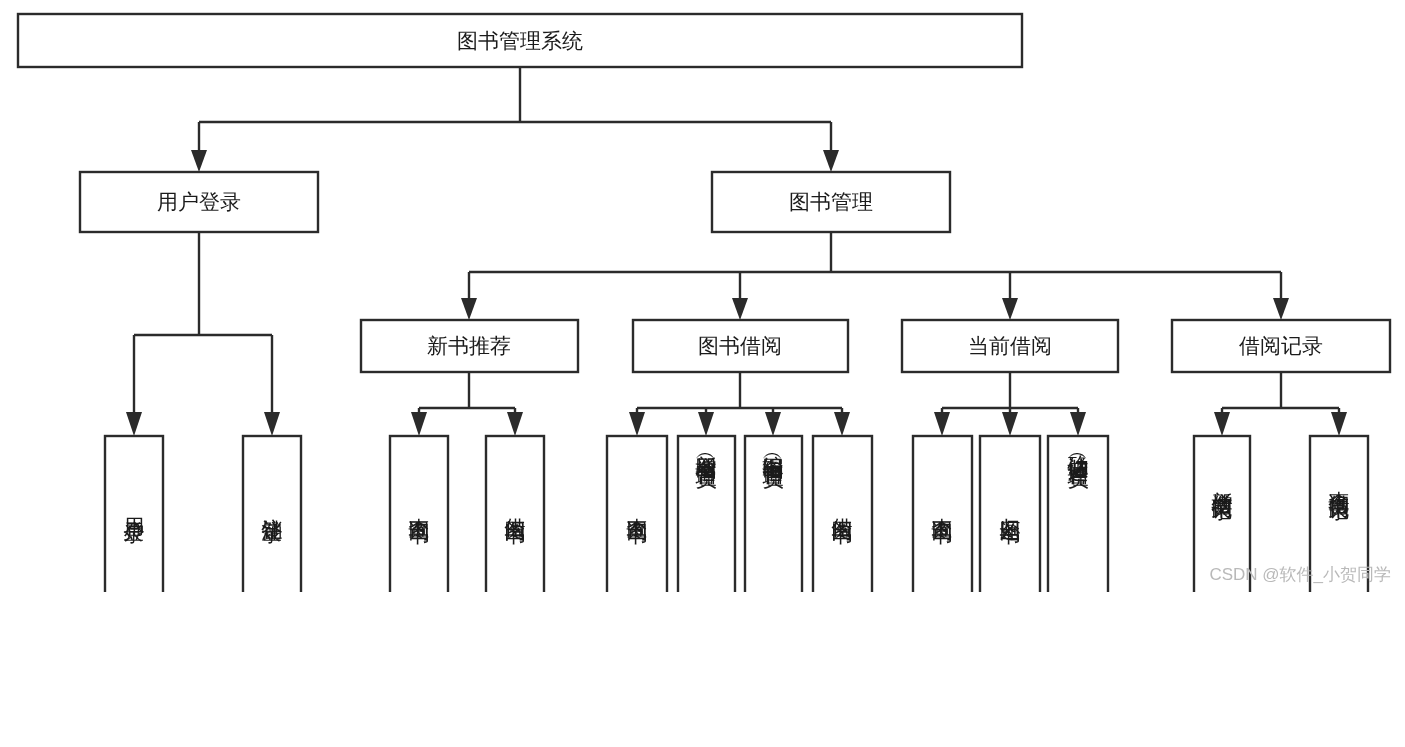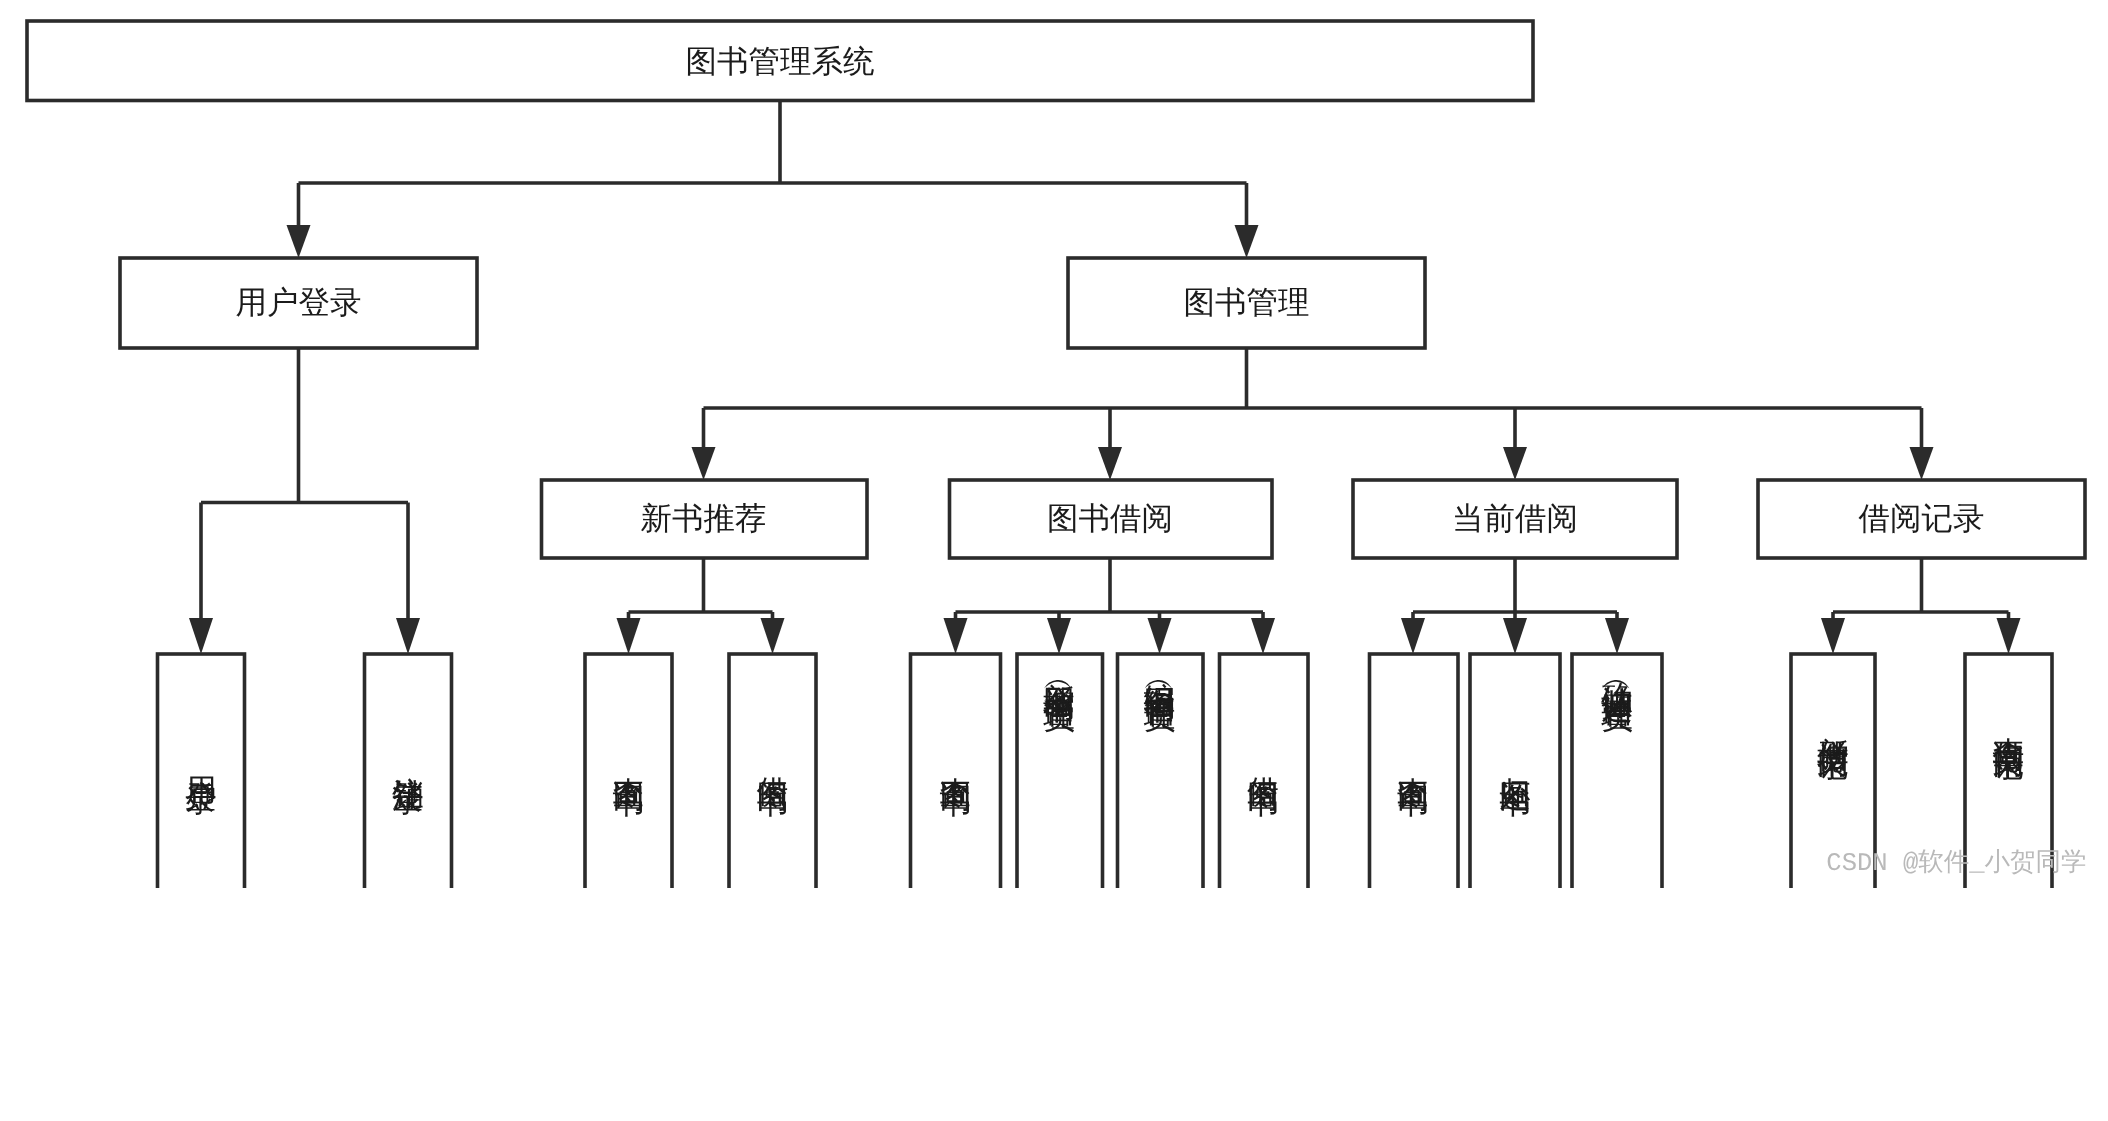--- a/index.html
+++ b/index.html
@@ -54,21 +54,21 @@
     fill: #1b1b1b;
     writing-mode: vertical-rl;
     text-orientation: upright;
     text-anchor: middle;
     letter-spacing: 2px;
   }
   .watermark-text {
     position: absolute;
     right: 14px;
     bottom: 6px;
-    font-family: Liberation Mono, monospace;
+    font-family: Liberation Sans, sans-serif;
     font-size: 17px;
     color: #b9b9b9;
     white-space: nowrap;
     user-select: none;
     pointer-events: none;
     margin-left: 16px;
   }
 </style>
 </head>
 <body>

